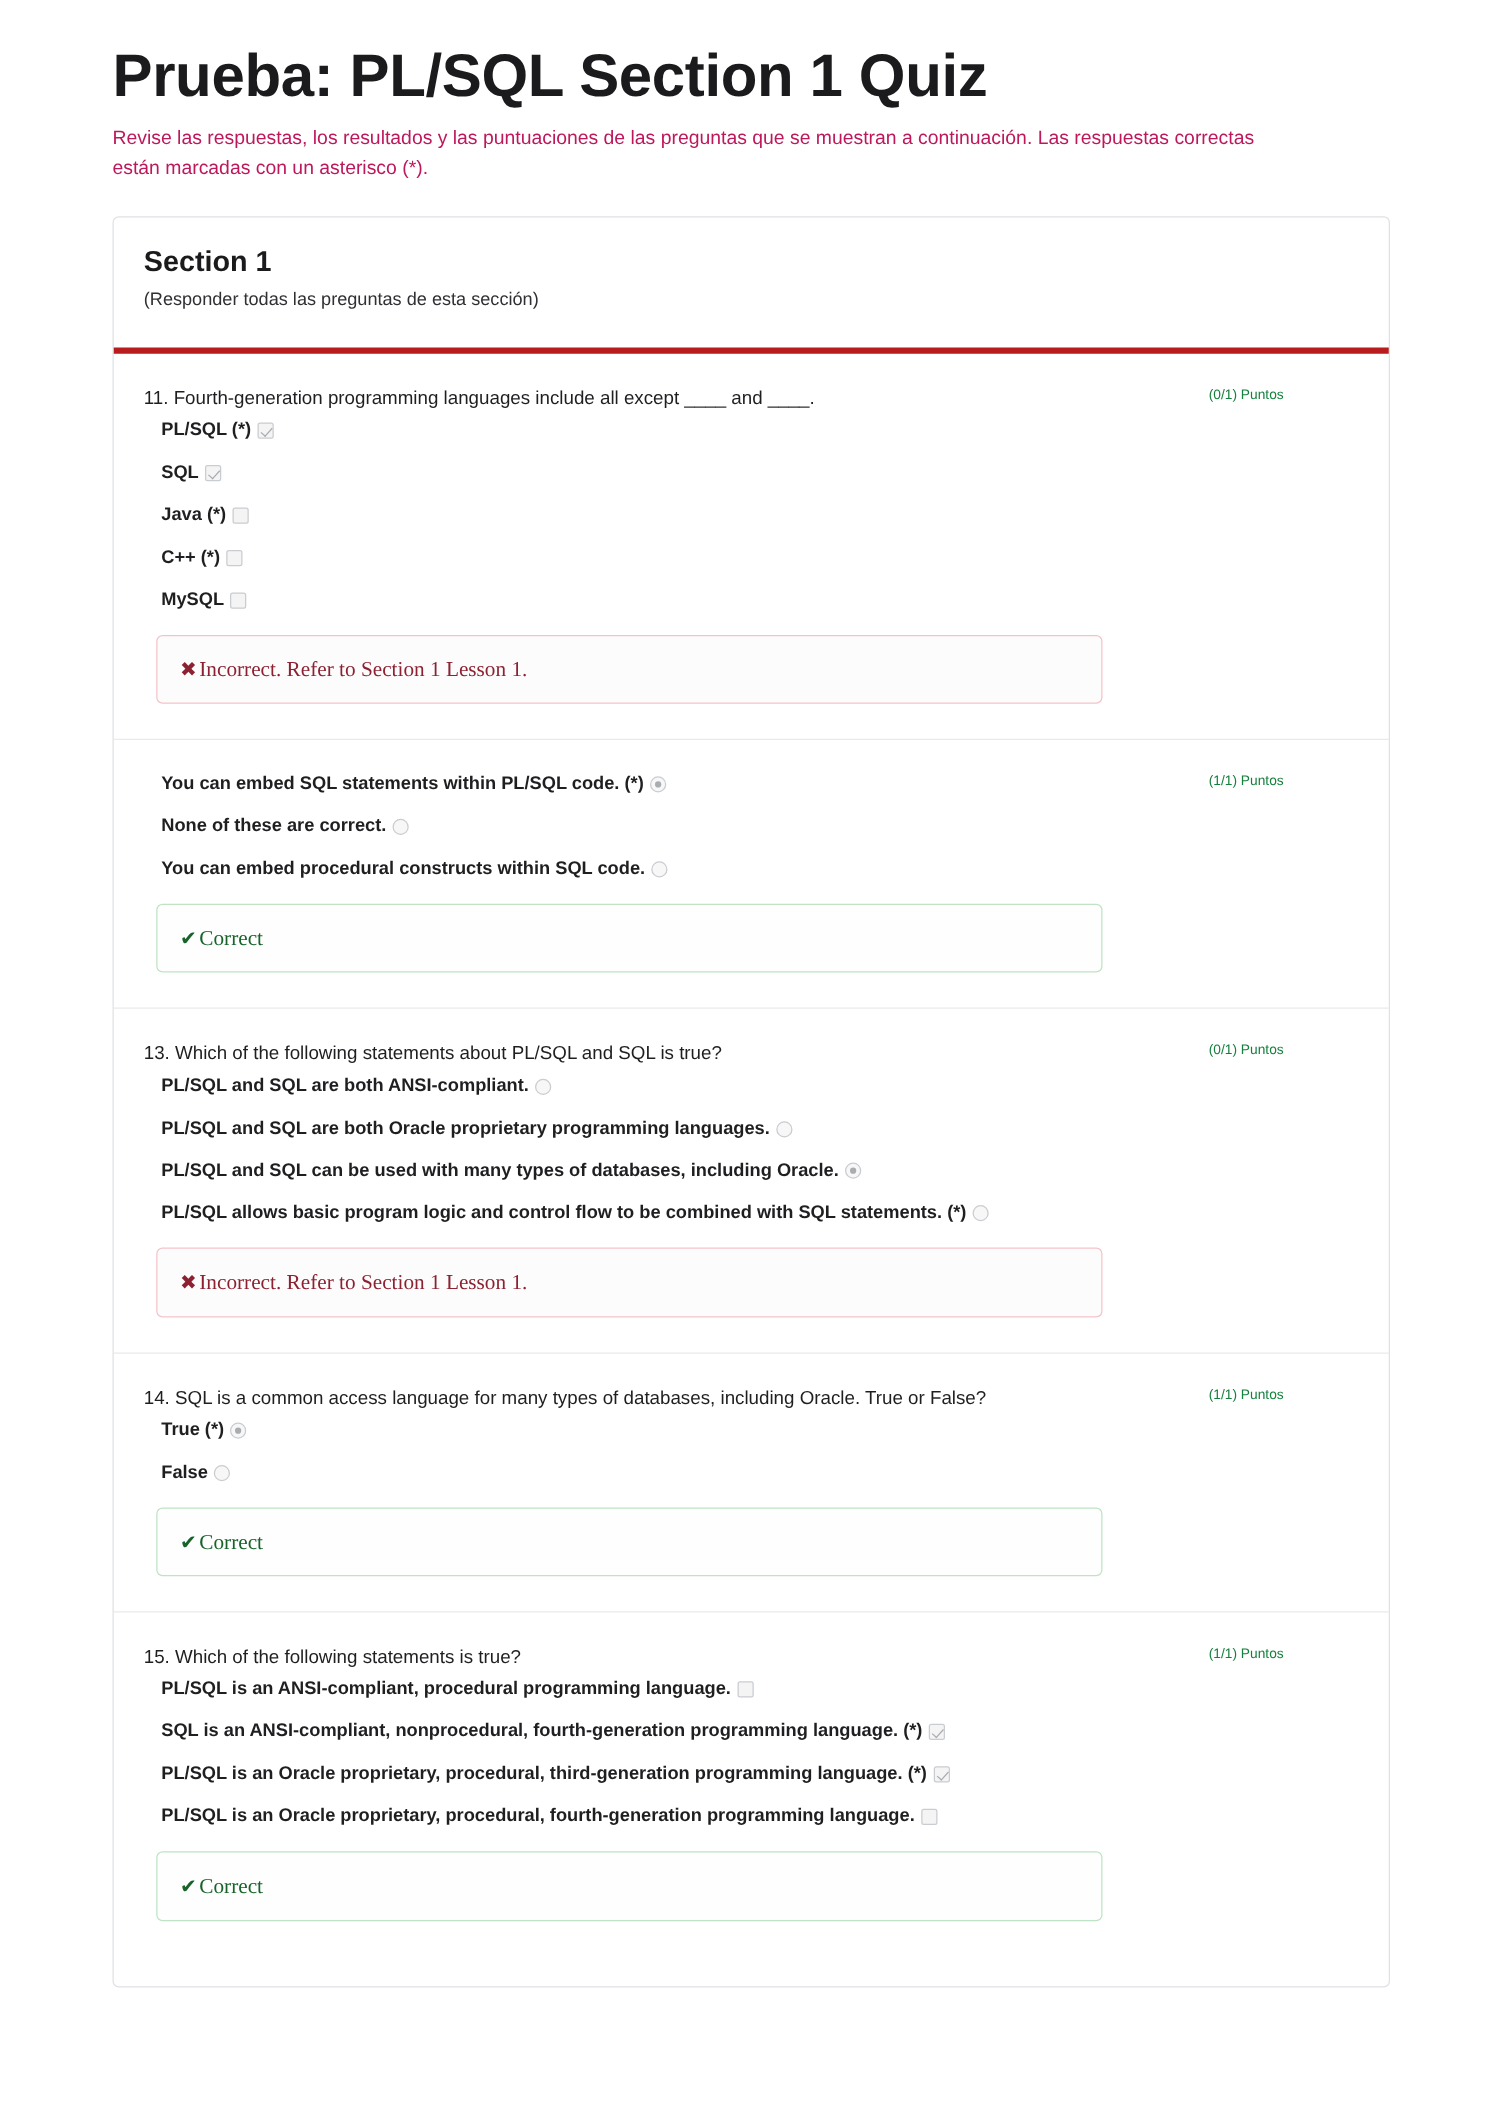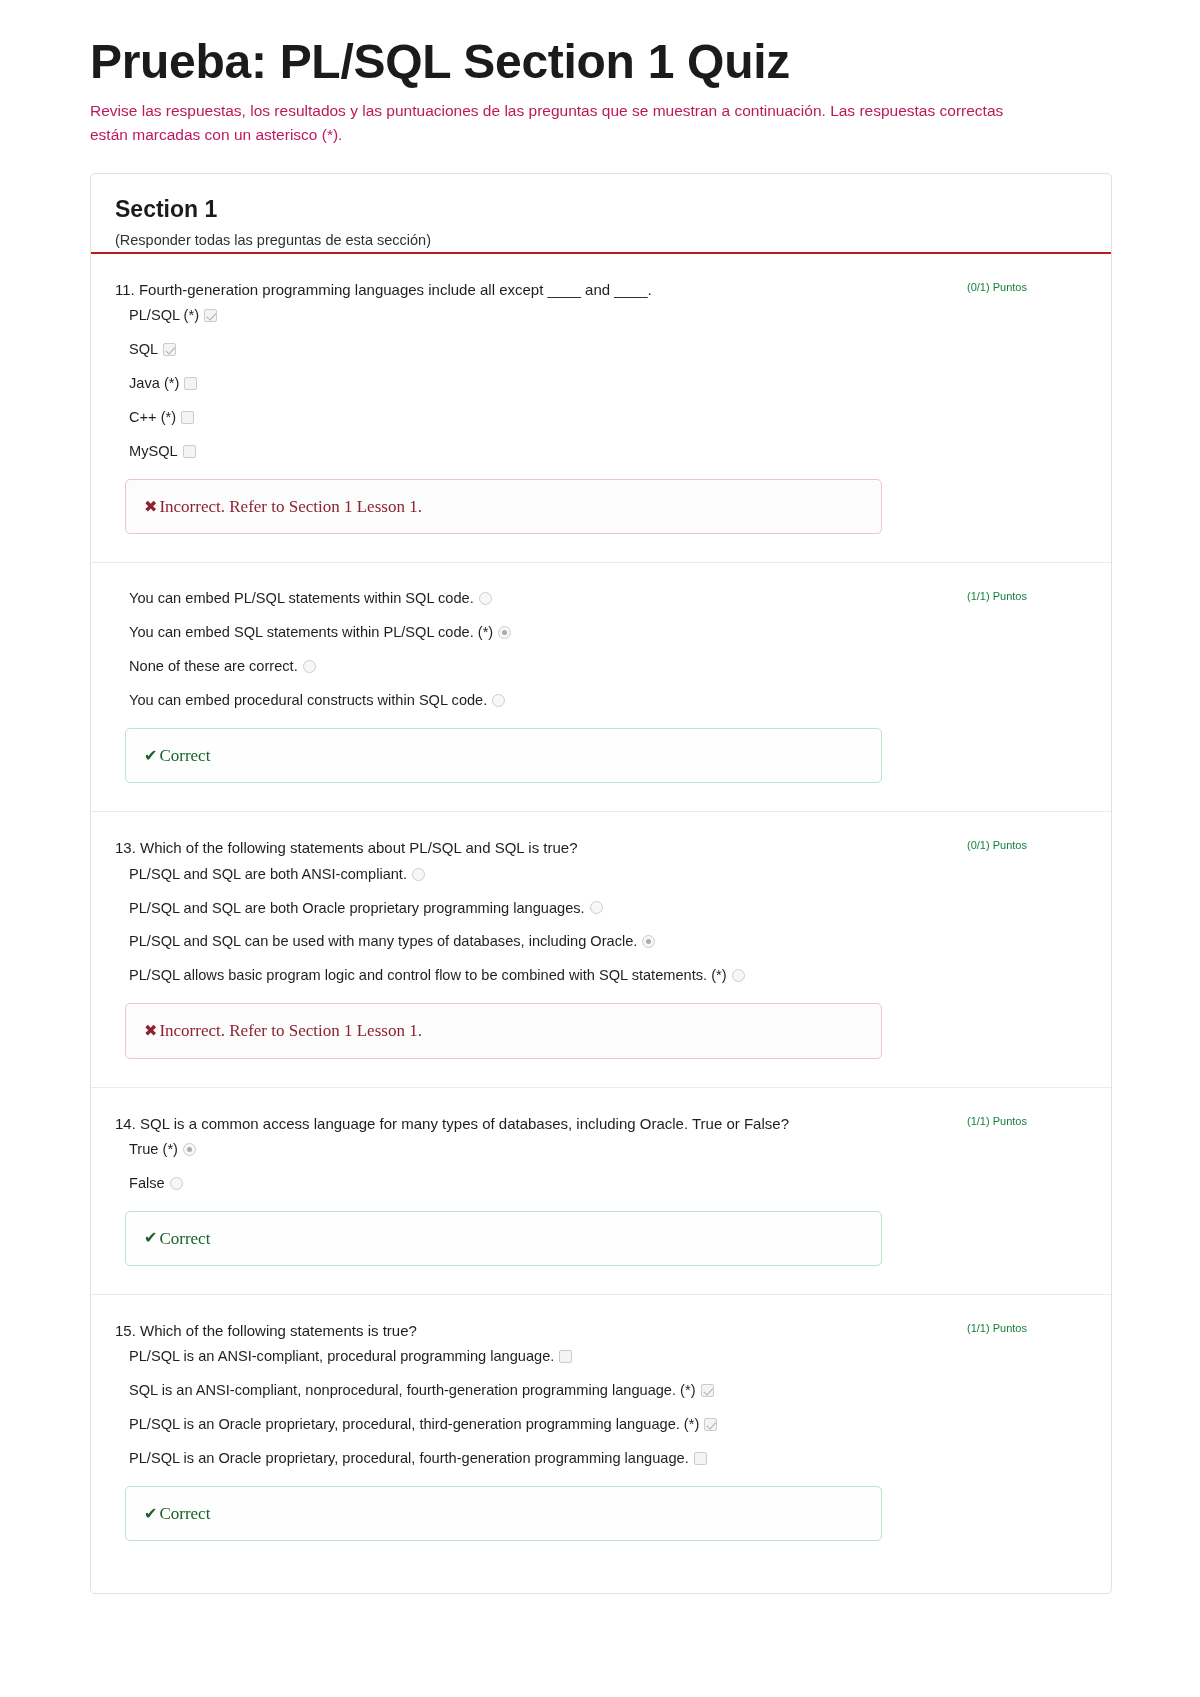--- a/index.html
+++ b/index.html
@@ -34,22 +34,22 @@
     margin: 0 0 26px 0;
   }
   .section-card {
     border: 1px solid #dfe1e5;
     border-radius: 5px;
     background: #ffffff;
     margin-left: 0;
     margin-right: 13px;
   }
   .section-head {
-    padding: 22px 24px 4px 24px;
-    border-bottom: 2px solid #b91c1c;
+    padding: 22px 24px 30px 24px;
+    border-bottom: 5px solid #b91c1c;
   }
   .section-title {
     font-size: 23px;
     font-weight: 700;
     color: #1b1b1d;
     margin: 0 0 8px 0;
     line-height: 1.2;
   }
   .section-sub {
     font-size: 14.5px;
@@ -78,21 +78,21 @@
   }
   .q-points {
     flex: 0 0 auto;
     font-size: 11px;
     color: #15803d;
     white-space: nowrap;
     padding-top: 1px;
     width: 120px;
     text-align: left;
   }
-  .options { margin: 0; padding: 0 0 0 14px; list-style: none; }
+  .options { margin: 0; padding: 0 0 0 14px; list-style: none; font-weight: bold; }
   .option {
     font-size: 14.6px;
     color: #1f1f22;
     line-height: 1.3;
     margin: 0 0 15px 0;
     display: flex;
     align-items: center;
     gap: 5px;
     flex-wrap: nowrap;
   }
@@ -222,24 +222,20 @@
               </div>
             </div>
             <div class="q-points">(0/1) Puntos</div>
           </div>
         </div>
         <div class="question">
           <div class="q-row">
             <div class="q-body">
               <ul class="options">
                 <li class="option">
-                  <span class="opt-label">You can embed PL/SQL statements within SQL code.</span>
-                  <span class="rb"></span>
-                </li>
-                <li class="option">
                   <span class="opt-label">You can embed SQL statements within PL/SQL code. (*)</span>
                   <span class="rb selected"></span>
                 </li>
                 <li class="option">
                   <span class="opt-label">None of these are correct.</span>
                   <span class="rb"></span>
                 </li>
                 <li class="option">
                   <span class="opt-label">You can embed procedural constructs within SQL code.</span>
                   <span class="rb"></span>

